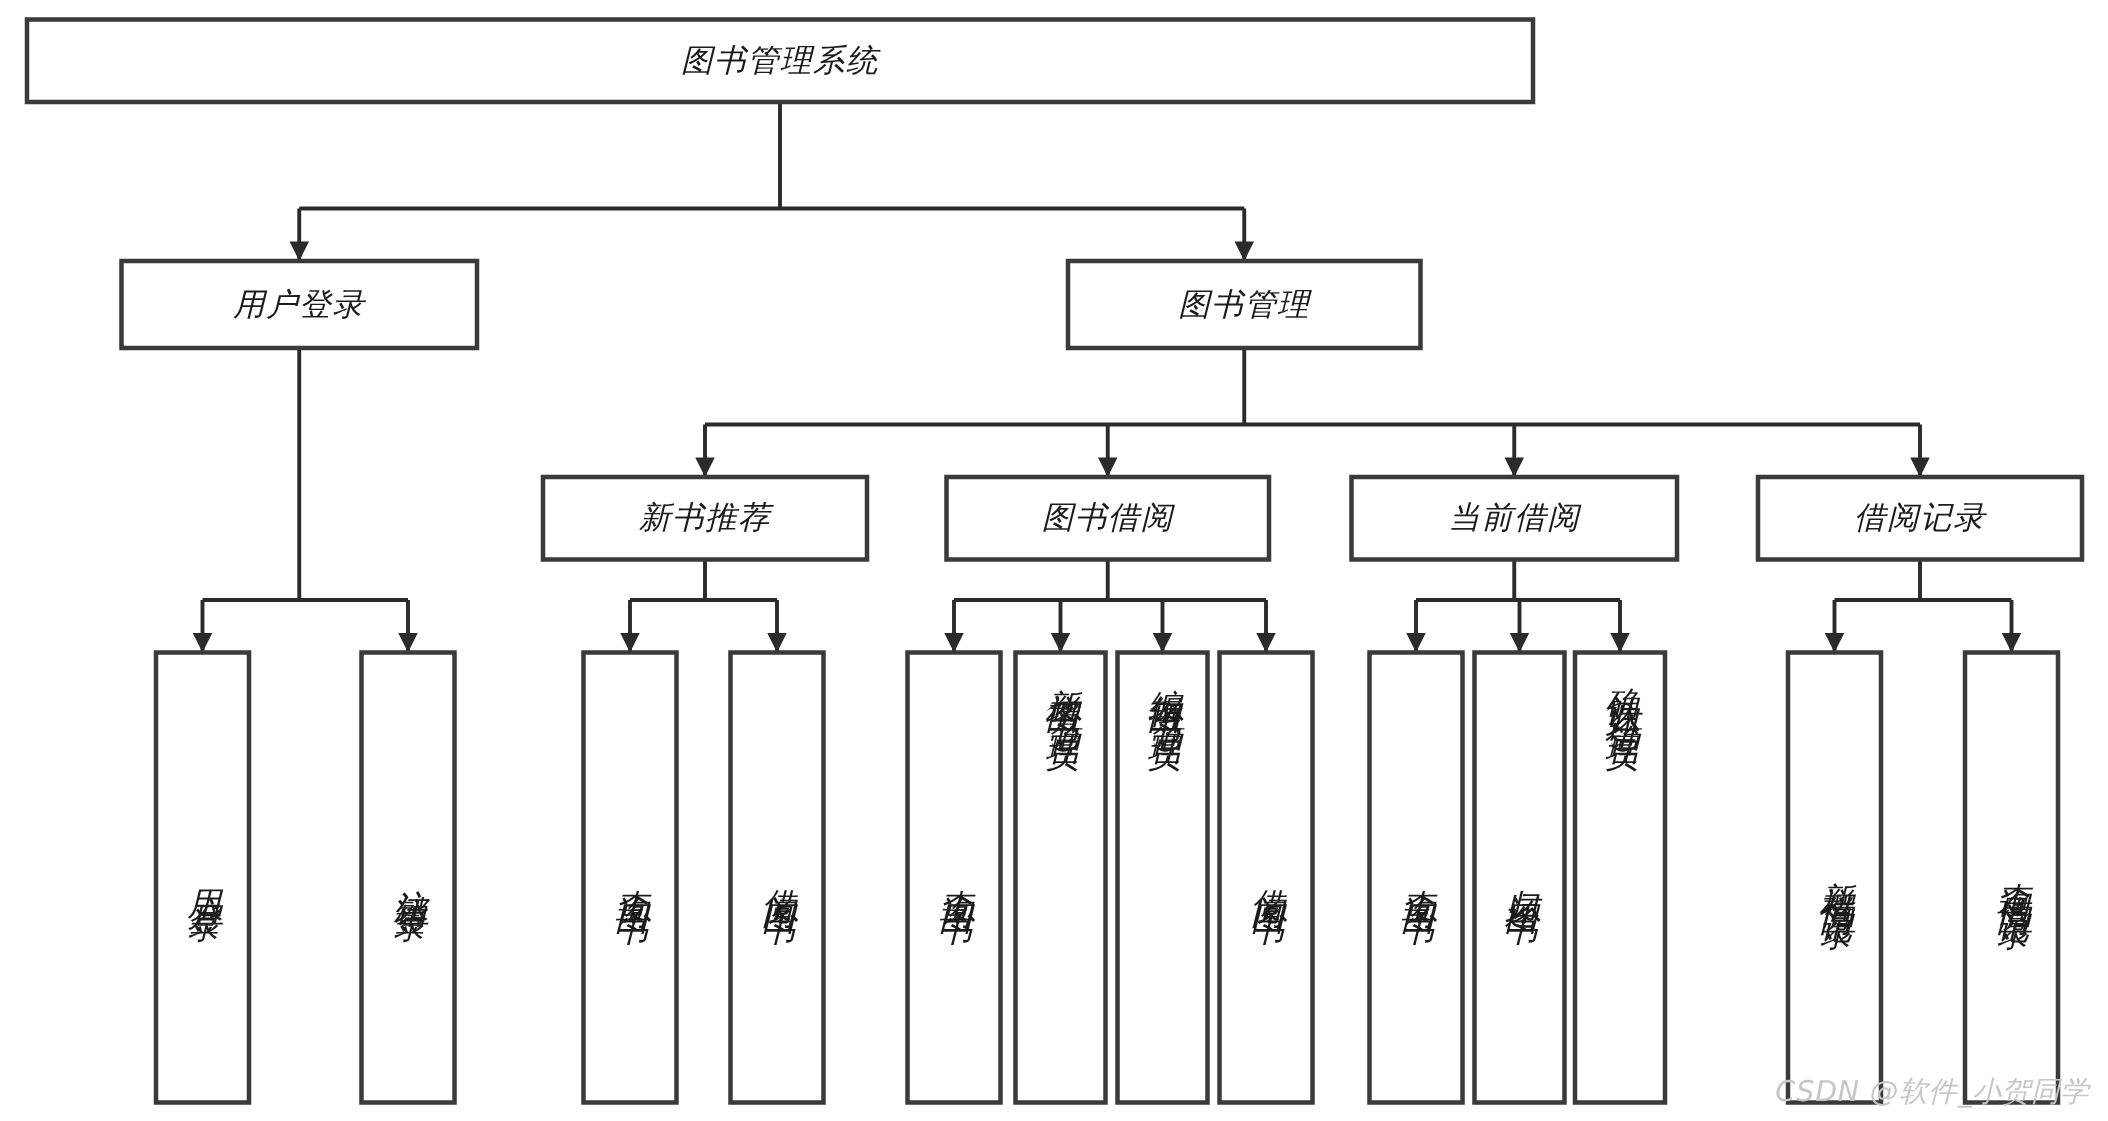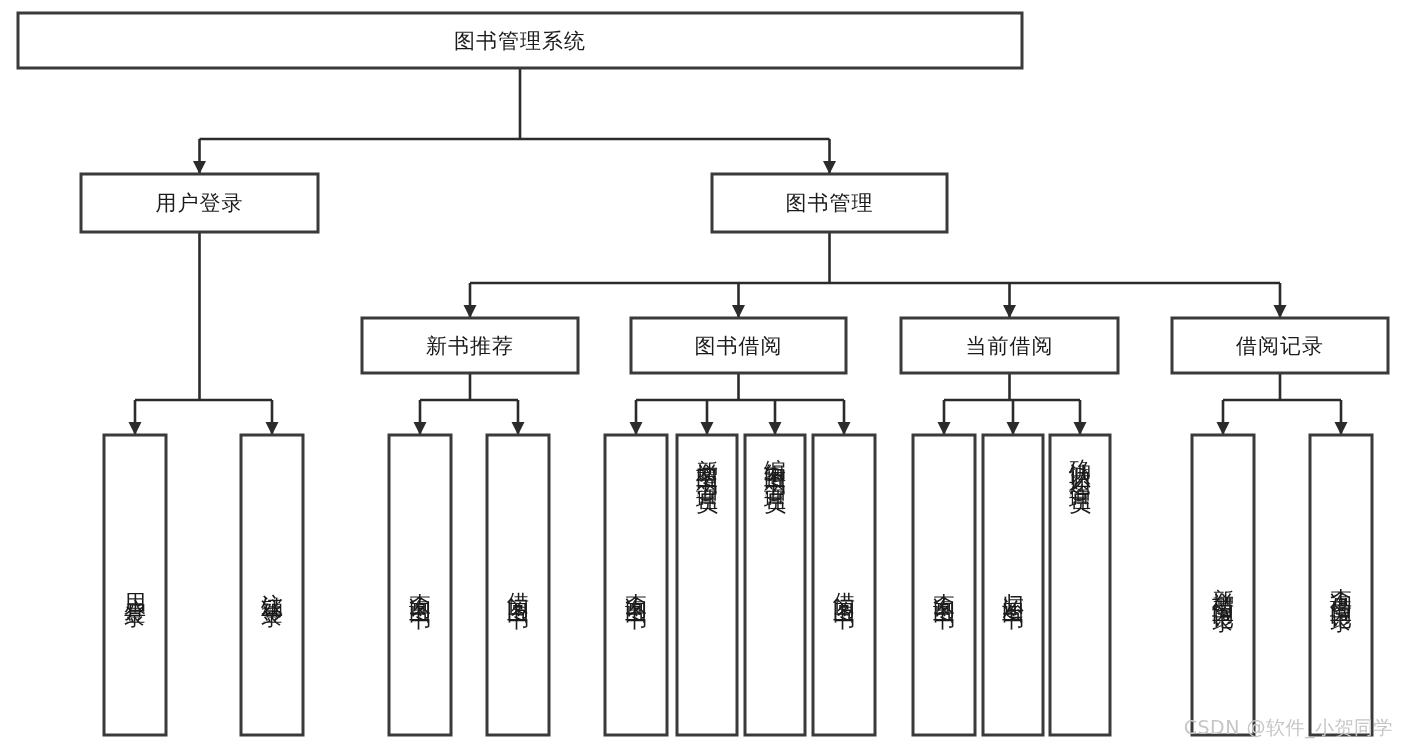--- a/index.html
+++ b/index.html
@@ -12,20 +12,21 @@
     width: 1405px;
     height: 747px;
     font-family: "DejaVu Sans", "Liberation Sans", sans-serif;
     overflow: hidden;
     position: relative;
   }
   #diagram-root {
     position: relative;
     width: 1405px;
     height: 747px;
+    font-style: italic;
   }
   svg#tree-svg {
     position: absolute;
     top: 0;
     left: 0;
     width: 1405px;
     height: 747px;
     display: block;
   }
   .node-box {

